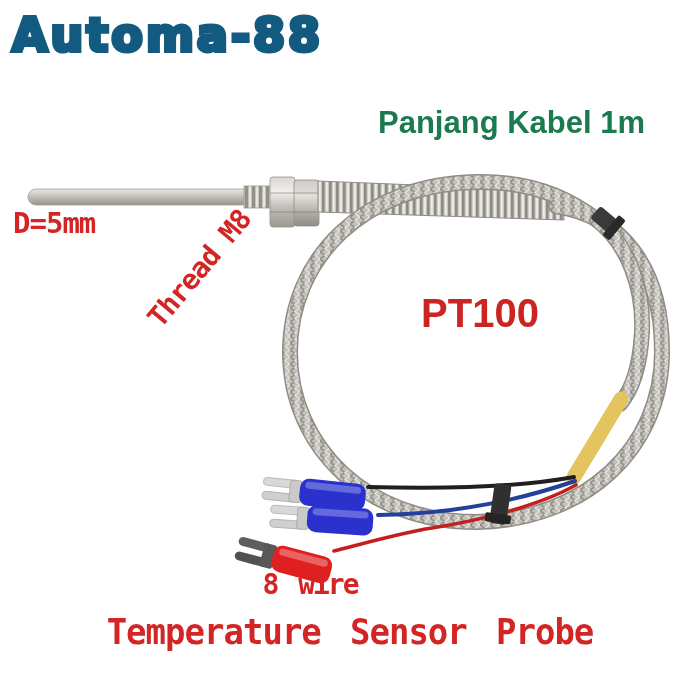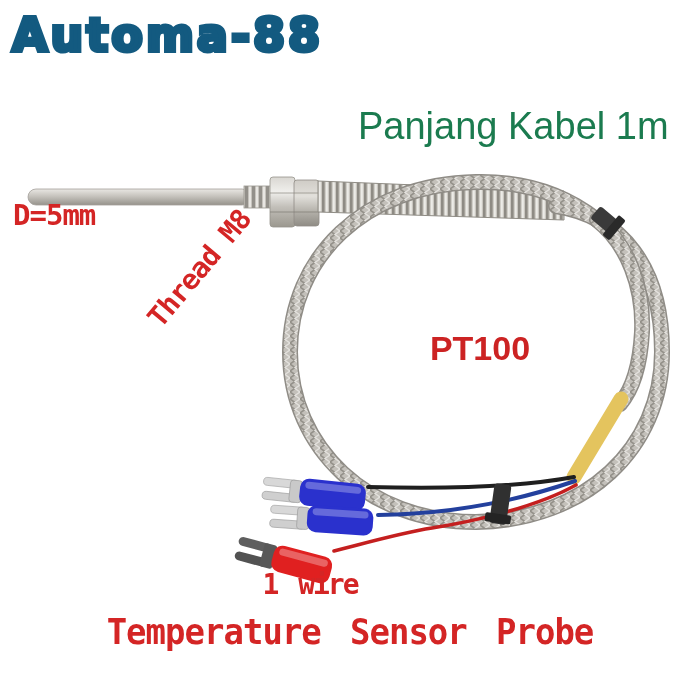--- a/index.html
+++ b/index.html
@@ -8,34 +8,34 @@
     overflow:hidden;font-family:"Liberation Sans",sans-serif;
   }
   .stage svg{position:absolute;left:0;top:0;}
   .txt{position:absolute;white-space:nowrap;}
   .brand{
     left:12px;top:8px;font-family:"DejaVu Sans",sans-serif;
     font-size:46px;font-weight:bold;color:#135a80;
     -webkit-text-stroke:4px #135a80;letter-spacing:3px;
   }
   .kabel{
-    left:358px;top:105px;font-size:38px;font-weight:normal;color:#1b7b4f;
+    left:378px;top:105px;font-size:31px;font-weight:bold;color:#1b7b4f;
     letter-spacing:0px;
   }
   .red{color:#d42525;font-family:"DejaVu Sans Mono",monospace;font-weight:bold;}
   .l50{left:106px;top:151px;font-size:29px;letter-spacing:-1px;}
-  .d5{left:13px;top:198px;font-size:29px;letter-spacing:-1px;}
+  .d5{left:13px;top:206px;font-size:29px;letter-spacing:-1px;}
   .thread{
     left:128px;top:252px;font-size:28px;letter-spacing:-1px;
     transform:rotate(-50deg);transform-origin:center center;
   }
   .ptblock{
     left:380px;top:295px;width:200px;text-align:center;
     font-family:"Liberation Sans",sans-serif;font-weight:bold;
-    font-size:34px;color:#cc2323;line-height:37px;white-space:normal;margin-top:35px;
+    font-size:40px;color:#cc2323;line-height:37px;white-space:normal;
   }
   .wire3{left:240px;top:568px;width:140px;text-align:center;font-size:28px;letter-spacing:-2px;word-spacing:6px;}
   .title{
     left:0px;top:612px;width:700px;text-align:center;
     font-size:35px;letter-spacing:-1px;word-spacing:10px;
     transform:scaleX(0.97);
   }
 </style>
 </head>
 <body>
@@ -155,16 +155,16 @@
 
 
   <div class="txt red d5">D=5mm</div>
 
   <div class="txt red thread">Thread M8</div>
 
   <div class="txt ptblock">
     <div>PT100</div>
   </div>
 
-  <div class="txt red wire3">1 wire</div>
+  <div class="txt red wire3">8 wire</div>
 
   <div class="txt red title">Temperature Sensor Probe</div>
 </div>
 
 </body></html>

